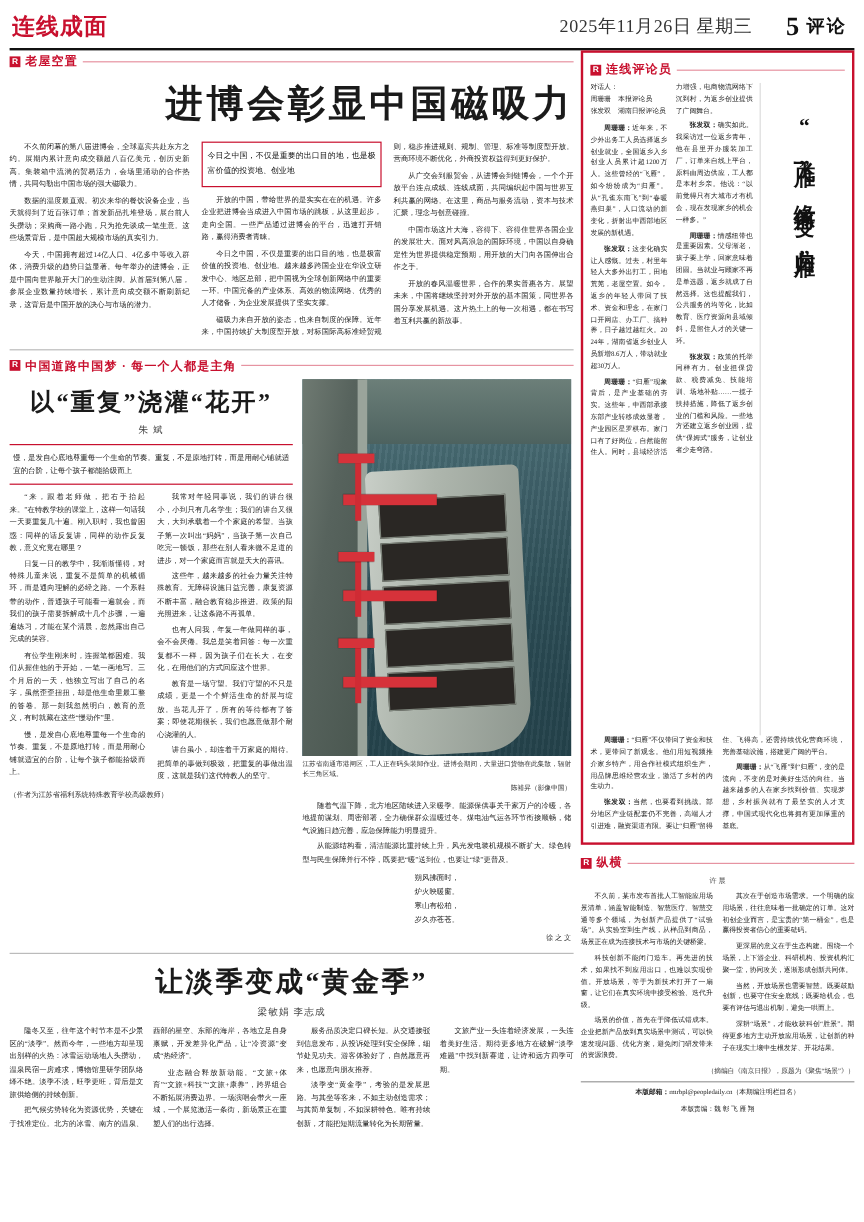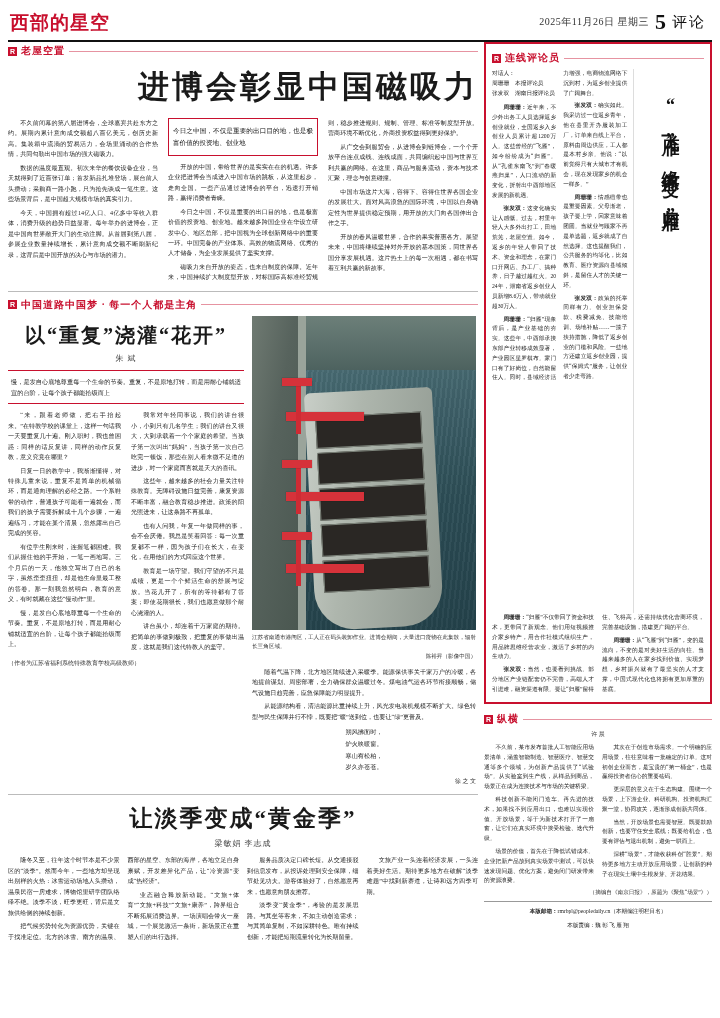--- a/index.html
+++ b/index.html
@@ -35,35 +35,35 @@
     color: #c8102e;
     font-family: "Liberation Serif", serif;
     font-weight: bold;
     font-size: 19px;
     letter-spacing: 1px;
     line-height: 1;
     white-space: nowrap;
   }
   .masthead-spacer { flex: 1; }
   .masthead-date {
-    font-size: 10px;
+    font-size: 15px;
     color: #333;
-    margin-right: 6px;
+    margin-right: 28px;
     letter-spacing: 0.5px;
   }
   .page-number {
     font-size: 22px;
     font-weight: bold;
     color: #111;
     margin-right: 6px;
     line-height: 1;
   }
   .section-name {
     font-size: 15px;
-    font-weight: normal;
+    font-weight: bold;
     color: #111;
     letter-spacing: 2px;
     margin-right: 4px;
     text-align: right;
   }
   .masthead-rule {
     height: 2px;
     background: #111;
     margin: 0 8px;
   }
@@ -394,21 +394,21 @@
     color: #333;
     margin-top: 3px;
   }
 </style>
 </head>
 <body>
 
 <div class="page">
 
   <div class="masthead">
-    <div class="logo">西部的星空</div>
+    <div class="logo">连线成面</div>
     <div class="masthead-spacer"></div>
     <div class="masthead-date">2025年11月26日 星期三</div>
     <div class="page-number">5</div>
     <div class="section-name">评论</div>
   </div>
   <div class="masthead-rule"></div>
 
   <div class="content">
 
     <div class="left-zone">

